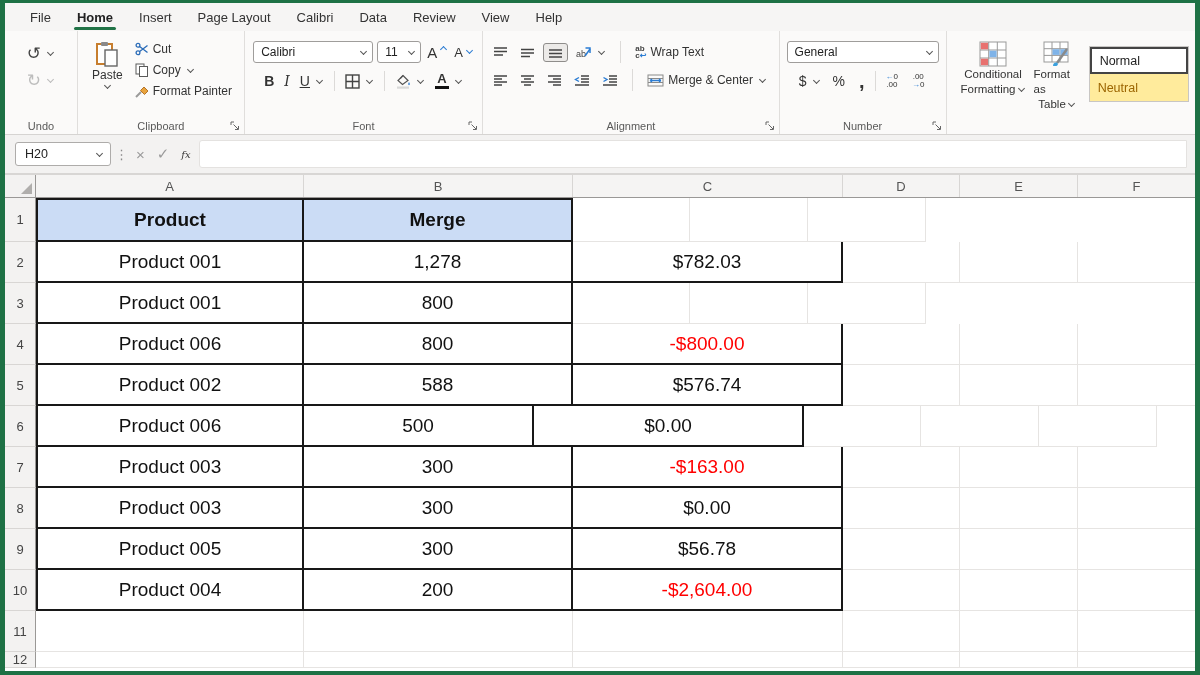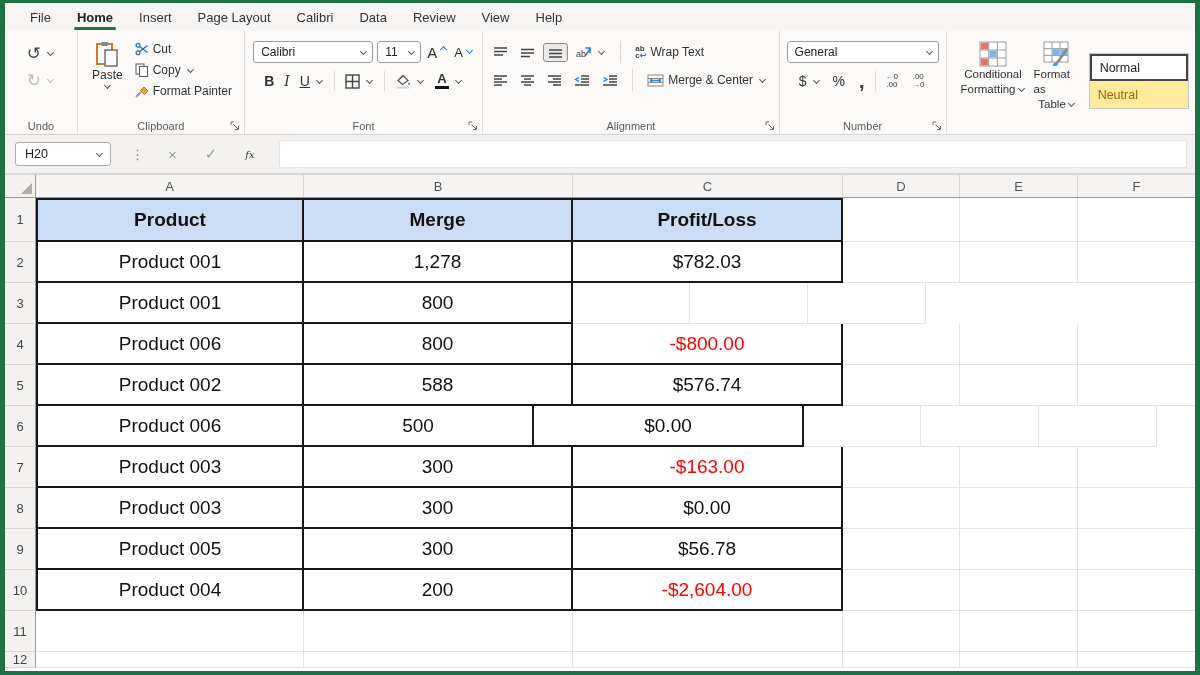--- a/index.html
+++ b/index.html
@@ -38,21 +38,21 @@
   .selbox{border:1px solid #8f8d8b;background:#eceae8;border-radius:3px}
   
   .gallery{border:1px solid #c8c6c4;background:#fff;display:flex;flex-direction:column;overflow:hidden;width:110px}
   .gitem{height:27px;display:flex;align-items:center;padding:0 8px;font-size:12.5px}
   .gitem.normal{border:2px solid #444;background:#fff;color:#222}
   .gitem.neutral{background:#FFEB9C;color:#9C6500}
   
   .dec{font-size:8px;line-height:8px;color:#333;text-align:center}
   .wrapico{font-size:8px;line-height:7px;color:#444;text-align:left;font-weight:bold}
   
-  .fbar{height:40px;background:#f3f2f1;display:flex;align-items:center;padding:0 8px 0 10px;gap:20px;
+  .fbar{height:40px;background:#f3f2f1;display:flex;align-items:center;padding:0 8px 0 10px;gap:4px;
         border-bottom:2px solid #d8d6d4;flex:0 0 auto}
   .namebox{width:96px;height:24px;background:#fff;border:1px solid #aeacaa;border-radius:3px;display:flex;
            align-items:center;justify-content:space-between;padding:0 6px 0 9px;font-size:12.5px;color:#222}
   .fbtn{color:#9a9a9a;font-size:15px;padding:0 4px}
   .fx{font-family:"DejaVu Serif",serif;font-style:italic;font-size:10px;color:#3a3a3a;padding:0 4px}
   .finput{flex:1;height:28px;background:#fff;border-radius:3px 0 0 3px;border:1px solid #e4e2e0;
           font-size:13px;display:flex;align-items:center;padding:0 8px;color:#222}
   .vdots{color:#8a8a8a;font-size:13px;letter-spacing:0}
   
   .grid{flex:1;display:flex;flex-direction:column;overflow:hidden;background:#fff}
@@ -372,21 +372,21 @@
             <path d="M14 22 L24 8" stroke="#8a8a8a" stroke-width="2.5"></path>
             <path d="M10 25 q0 -4 4 -3.5 q2 2 -0.5 3.5 Z" fill="#3aa0dd"></path>
           </svg>
         </span>
         <span>Format as</span>
         <span class="row">
             <span>Table</span>
             <span class="chv"></span>
           </span>
       </div>
-      <div class="gallery" style="margin-top:16px">
+      <div class="gallery" style="margin-top:9px">
         <div class="gitem normal">Normal</div>
         <div class="gitem neutral">Neutral</div>
       </div>
     </div>
   </div>
 
   <div class="fbar">
     <div class="namebox">
       <span>H20</span>
         <span class="chv"></span>
@@ -406,21 +406,20 @@
         <div class="colhdr" style="width: 270px;">C</div>
         <div class="colhdr" style="width: 117px;">D</div>
         <div class="colhdr" style="width: 118px;">E</div>
         <div class="colhdr" style="width: 118px;">F</div>
       </div>
     <div class="grows">
         <div class="grow r1" style="height: 44px;">
           <div class="rowhdr">1</div>
           <div class="cell tcell tfirst" style="width: 268px;">Product</div>
           <div class="cell tcell" style="width: 269px;">Merge</div>
-          <div class="cell tcell" style="width: 270px;">Profit/Loss</div>
           <div class="cell" style="width: 117px;"></div>
           <div class="cell" style="width: 118px;"></div>
           <div class="cell" style="width: 118px;"></div>
         </div>
         <div class="grow" style="height: 41px;">
           <div class="rowhdr">2</div>
           <div class="cell tcell tfirst" style="width: 268px;">Product 001</div>
           <div class="cell tcell" style="width: 269px;">1,278</div>
           <div class="cell tcell" style="width: 270px;">$782.03</div>
           <div class="cell" style="width: 117px;"></div>

